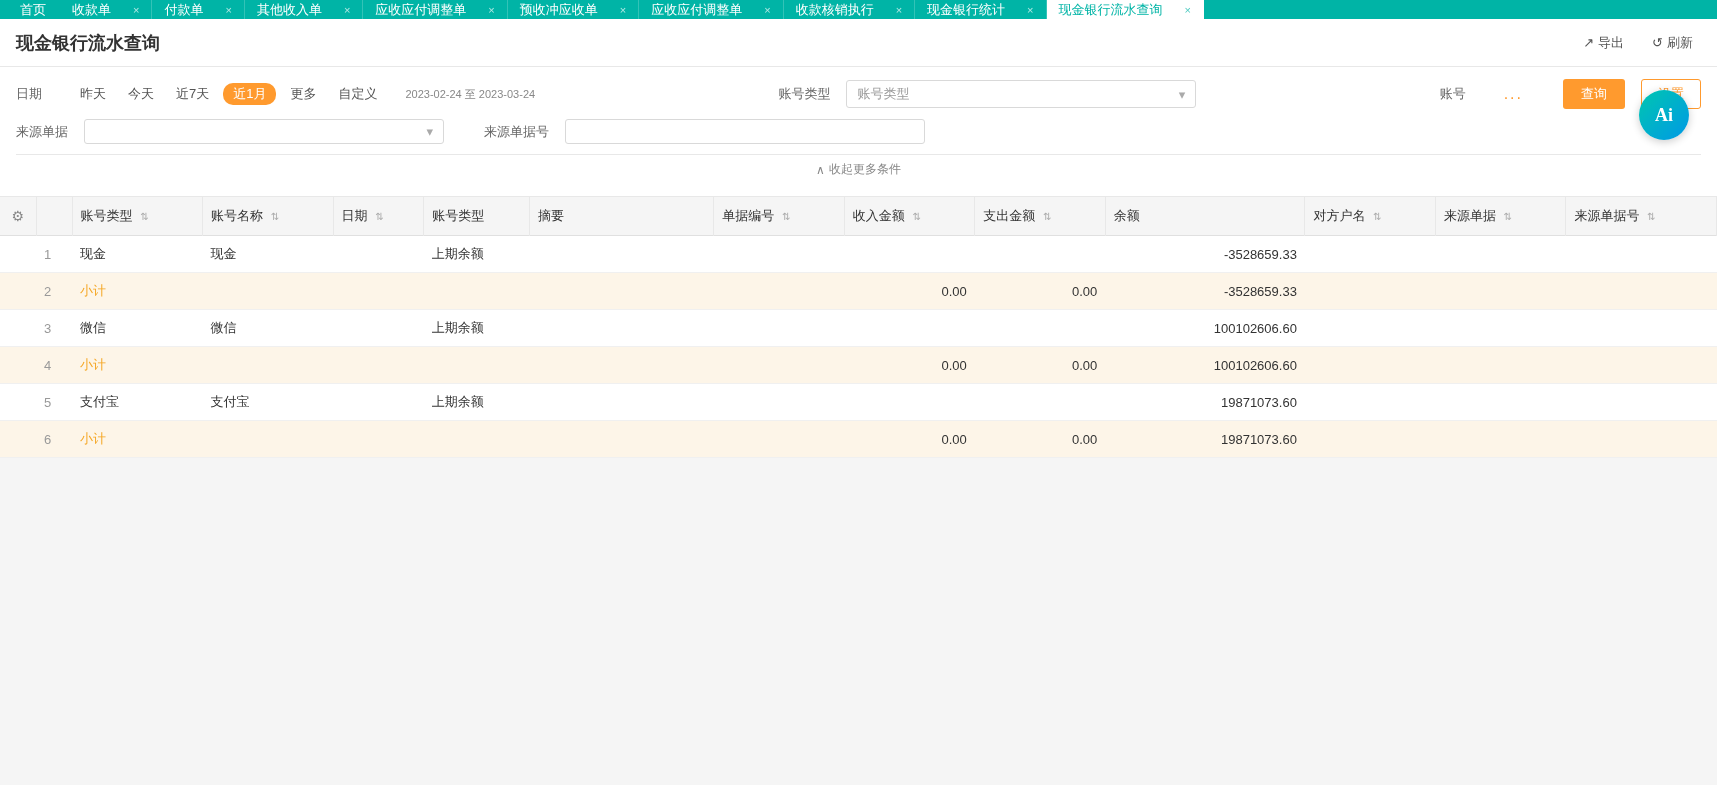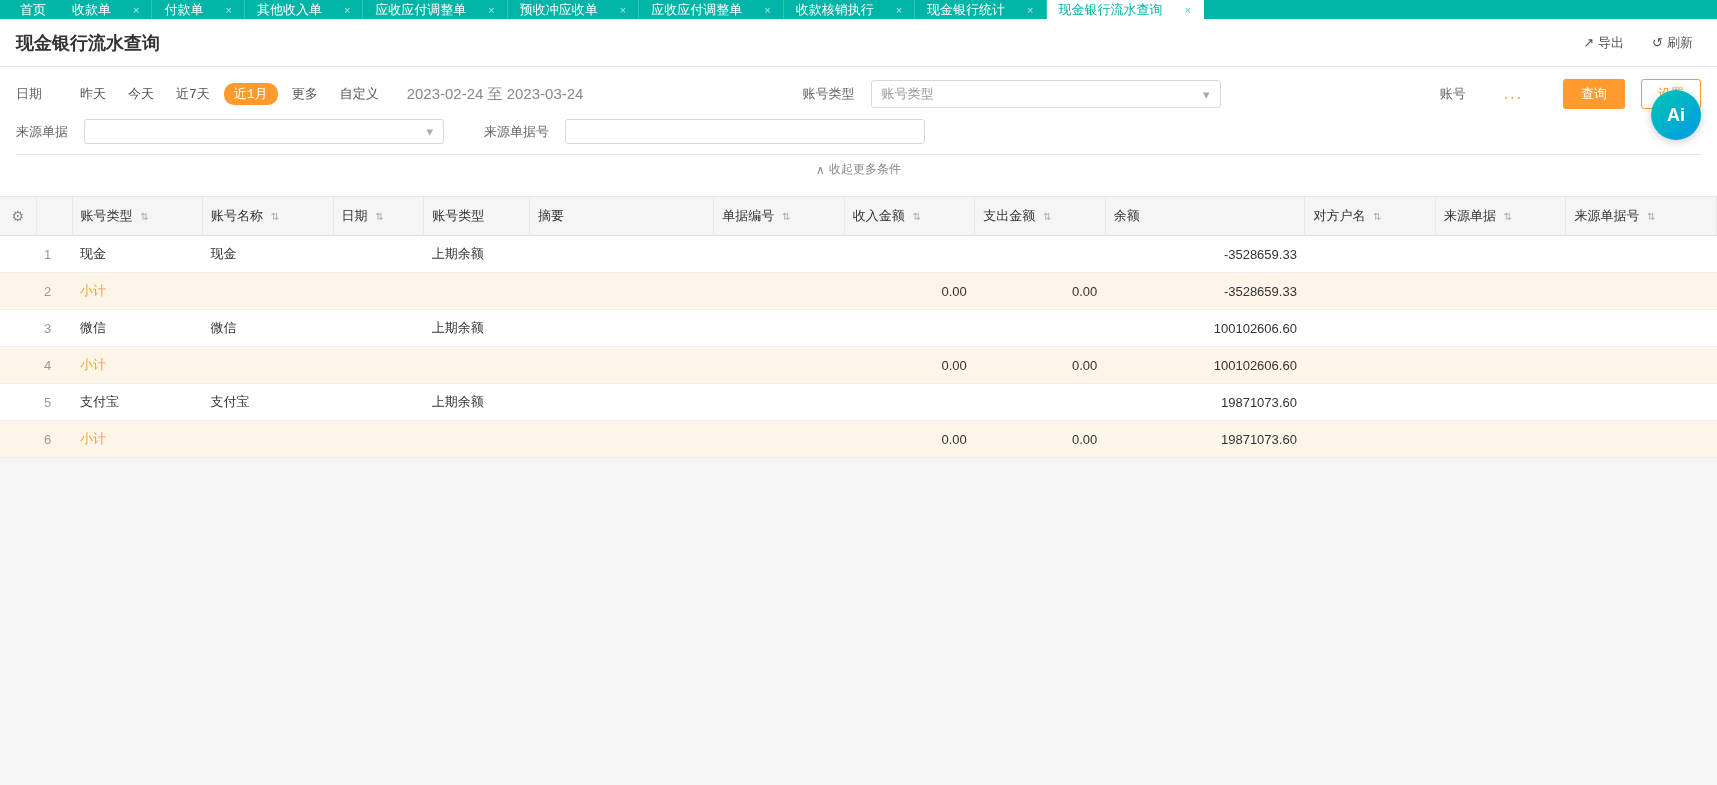--- a/index.html
+++ b/index.html
@@ -101,31 +101,30 @@
       display: flex;
       align-items: center;
       gap: 6px;
     }
     .date-opt {
       padding: 2px 8px;
       cursor: pointer;
       color: #555;
       font-size: 13px;
       border-radius: 3px;
-      font-family: Liberation Mono, monospace;
     }
     .date-opt.active {
       background: #ff9a2e;
       color: #fff;
       border-radius: 10px;
       padding: 2px 10px;
     }
     .date-range {
       color: #888;
-      font-size: 15px;
+      font-size: 11px;
       margin-left: 4px;
     }
     .filter-select {
       display: flex;
       align-items: center;
       border: 1px solid #d9d9d9;
       border-radius: 3px;
       padding: 4px 10px;
       background: #fff;
       min-width: 200px;
@@ -244,34 +243,35 @@
       align-items: center;
       gap: 4px;
       color: #888;
       font-size: 12px;
       cursor: pointer;
     }
 
     
     .ai-badge {
       position: fixed;
-      right: 16px;
+      right: 28px;
       top: 90px;
       background: linear-gradient(135deg, #00c6b0, #0099e6);
       color: #fff;
       border-radius: 50%;
       width: 50px;
       height: 50px;
       display: flex;
       align-items: center;
       justify-content: center;
       font-size: 18px;
       font-weight: bold;
       cursor: pointer;
       box-shadow: 0 2px 8px rgba(0,0,0,0.2);
+      font-family: Liberation Serif, serif;
     }
   </style>
 </head>
 <body>
 
 <div class="top-nav">
   <div class="nav-home">首页</div>
   <div id="nav-tabs-container" style="display: flex;">
       <div class="nav-tab">
         <span>收款单</span>

